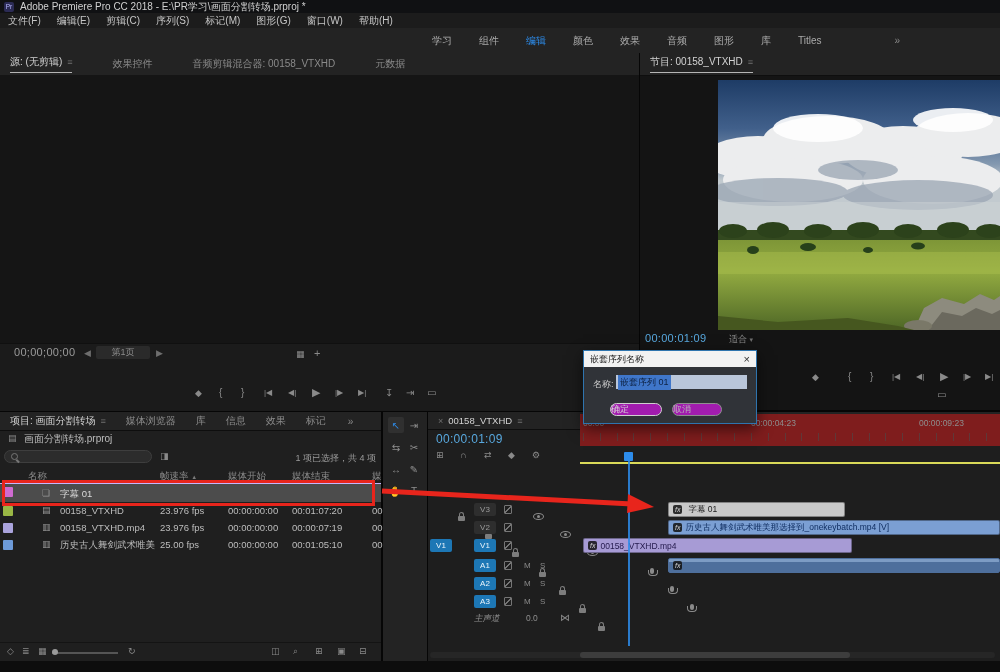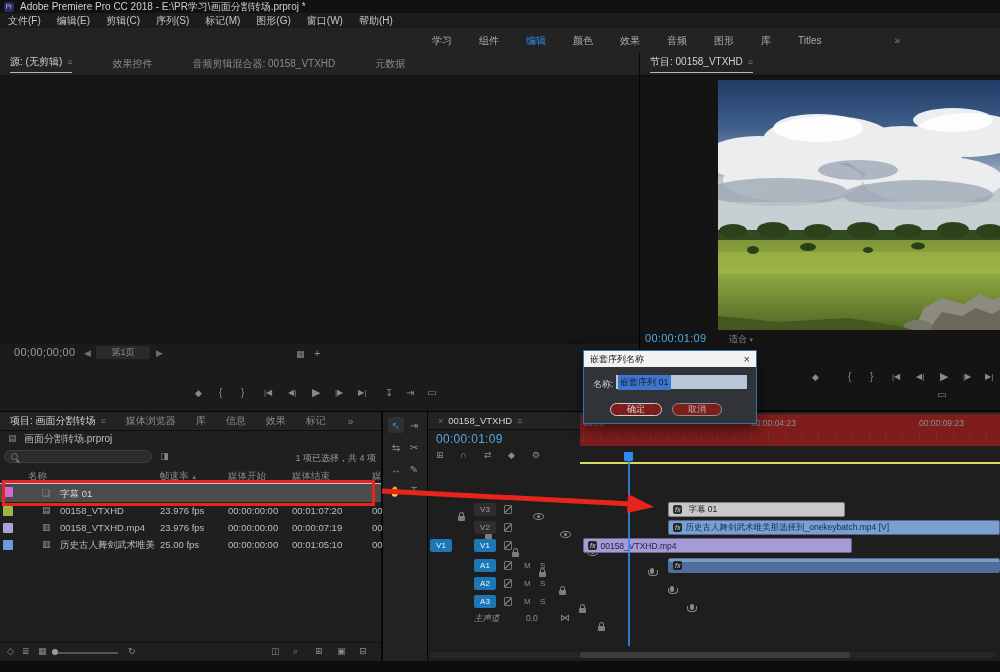--- a/index.html
+++ b/index.html
@@ -43,22 +43,22 @@
   .chip{position:absolute;left:3px;top:3px;width:10px;height:10px;border-radius:1px;}
   .col-icon{left:42px;color:#999;font-size:9px;}
   .col-name{left:60px;}
   .col-fps{left:160px;}
   .col-start{left:228px;}
   .col-end{left:292px;}
   .col-more{left:372px;}
   .hdr{position:absolute;font-size:9.5px;color:#8b8b8b;top:0;white-space:nowrap;}
   .toolcell{position:absolute;width:16px;height:16px;display:flex;align-items:center;justify-content:center;
             color:#8f8f8f;font-size:10px;border-radius:2px;}
-  .btn-pill{position:absolute;height:13px;border-radius:7px;background:#7f1d1d;color:#d4d4d4;font-size:9px;
-            display:flex;align-items:center;justify-content:center;box-sizing:border-box;}
+  .btn-pill{position:absolute;height:13px;border-radius:7px;background:#a21caf;color:#d4d4d4;font-size:9px;
+            display:flex;align-items:center;justify-content:flex-start;box-sizing:border-box;}
 </style>
 </head>
 <body>
 
 <div id="app">
 
   
   <div class="abs" style="left:0;top:0;width:1000px;height:13px;background:#101113;display:flex;align-items:center;gap:6px;padding-left:4px;box-sizing:border-box;">
     <span style="width:10px;height:10px;background:#2b2b55;color:#b9b9ff;font-size:6.5px;display:flex;align-items:center;justify-content:center;border-radius:2px;">Pr</span>
     <span style="font-size:10px;color:#d0d0d0;white-space:nowrap;">Adobe Premiere Pro CC 2018 - E:\PR学习\画面分割转场.prproj *</span>

